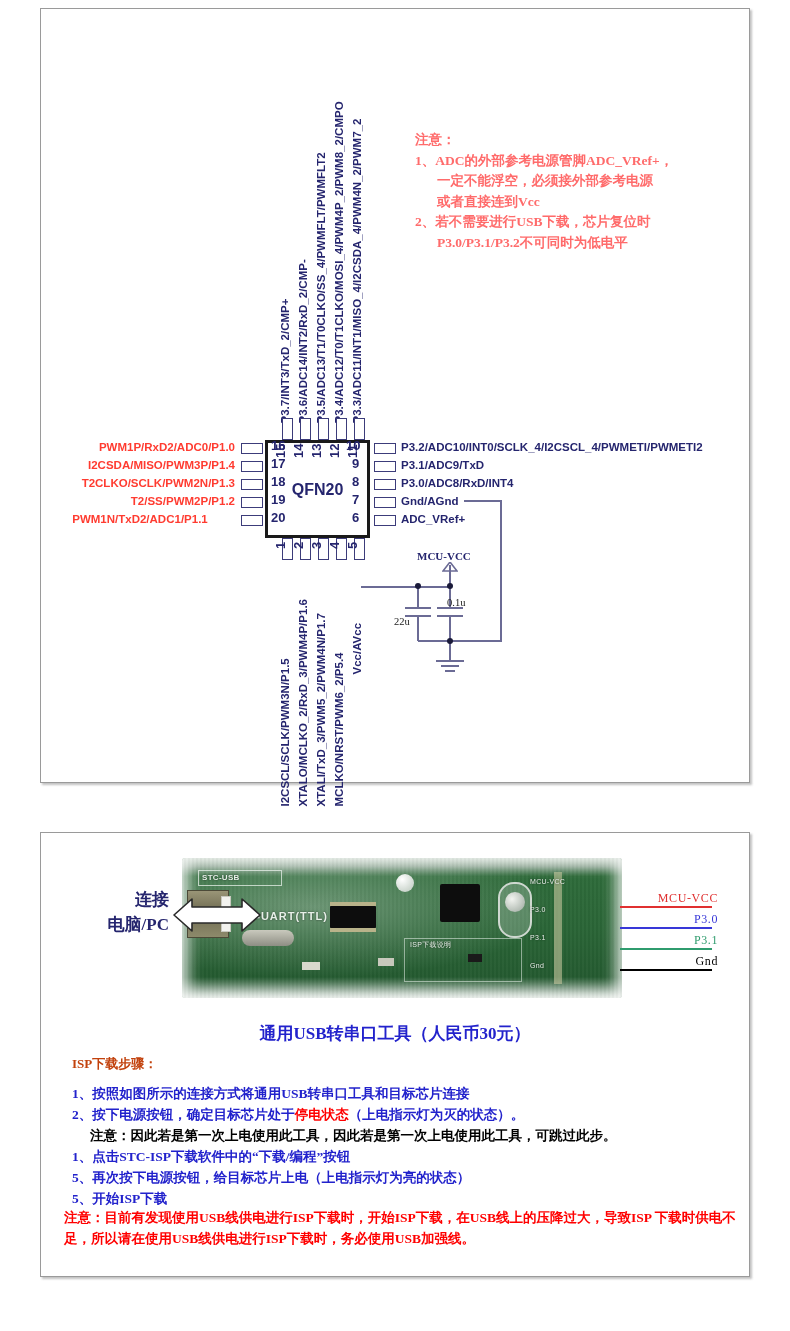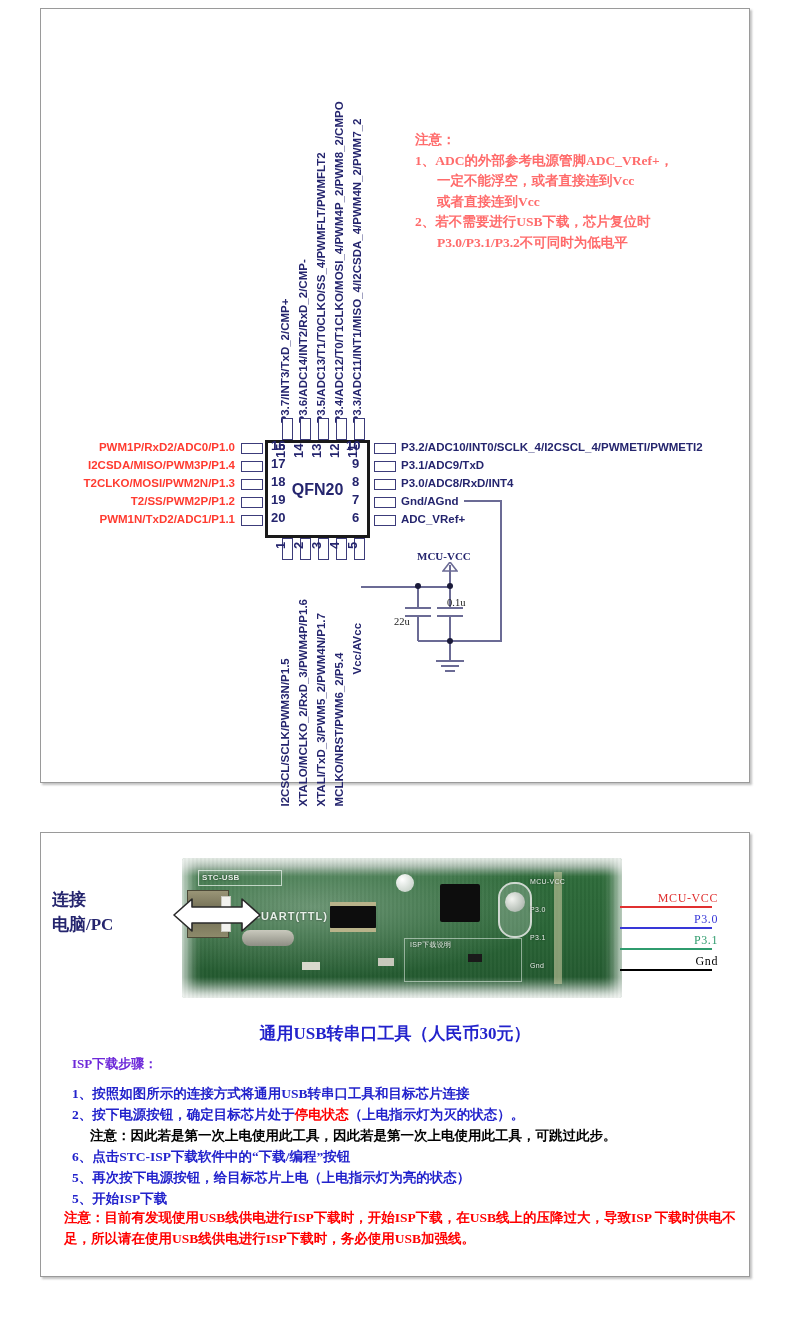--- a/index.html
+++ b/index.html
@@ -156,24 +156,24 @@
   }
   #usb-white {
     position:absolute; left:221px; top:896px;
     width:10px; height:36px; background:#f2f2ee; z-index:7;
     border:1px solid #c9c9c0;
   }
 
   
   #conn-arrow { position: absolute; left: 172px; top: 893px; z-index: 9; }
   #conn-label {
-    position: absolute; left: 52px; top: 888px;
+    position: absolute; left: 79px; top: 888px;
     font-family: "Liberation Serif", serif;
     font-size: 17px; font-weight: bold; color: #25256e;
-    line-height: 1.45; text-align: left; width: 90px;
+    line-height: 1.45; text-align: right; width: 90px;
   }
 
   
   .lead { position: absolute; height: 1.8px; }
   .lead-label {
     position: absolute;
     font-family: "Liberation Serif", serif;
     font-size: 12px; letter-spacing: .6px;
     text-align: right; width: 120px;
   }
@@ -181,21 +181,21 @@
   
   #tool-title {
     position: absolute; left: 40px; top: 1022px; width: 710px;
     text-align: center;
     font-family: "Liberation Serif", serif;
     font-size: 17px; font-weight: bold; color: #2222cc;
   }
   #isp-head {
     position: absolute; left: 72px; top: 1055px;
     font-family: "Liberation Serif", serif;
-    font-size: 13px; font-weight: bold; color: #6d28d9;
+    font-size: 13px; font-weight: bold; color: #c2410c;
   }
   .step {
     position: absolute; left: 72px;
     font-family: "Liberation Serif", serif;
     font-size: 13.5px; font-weight: bold; color: #2222cc;
     white-space: nowrap;
   }
   .step .red { color: #ff0000; }
   .note-inline {
     position: absolute; left: 90px;
@@ -213,21 +213,21 @@
 </head>
 <body>
 
 <div id="page">
 
   <div class="panel" id="panel-top"></div>
 
   <div id="note-top">
     <span>注意：</span><br>
     <span>1、ADC的外部参考电源管脚ADC_VRef+，</span><br>
-    <span class="indent">一定不能浮空，或者直接连到Vcc</span>
+    <span class="indent">一定不能浮空，必须接外部参考电源</span>
     <span class="indent">或者直接连到Vcc</span>
     <span>2、若不需要进行USB下载，芯片复位时</span><br>
     <span class="indent">P3.0/P3.1/P3.2不可同时为低电平</span>
   </div>
 
   <div id="chip-body"></div>
   <div id="chip-label">QFN20</div>
 
   <div class="pad pad-v" style="left:282px; top:418px;"></div>
   <div class="pad pad-v" style="left:300px; top:418px;"></div>
@@ -272,23 +272,23 @@
   <div class="pad pad-h" style="left:241px; top:515px;"></div>
 
   <div class="pin-num" style="left:271px; top:438px;">16</div>
   <div class="pin-num" style="left:271px; top:456px;">17</div>
   <div class="pin-num" style="left:271px; top:474px;">18</div>
   <div class="pin-num" style="left:271px; top:492px;">19</div>
   <div class="pin-num" style="left:271px; top:510px;">20</div>
 
   <div class="pin-name pin-left" style="left:61px; top:442px; width:174px;">PWM1P/RxD2/ADC0/P1.0</div>
   <div class="pin-name pin-left" style="left:61px; top:460px; width:174px;">I2CSDA/MISO/PWM3P/P1.4</div>
-  <div class="pin-name pin-left" style="left:61px; top:478px; width:174px;">T2CLKO/MOSI/PWM2N/P1.3</div>
+  <div class="pin-name pin-left" style="left:61px; top:478px; width:174px;">T2CLKO/SCLK/PWM2N/P1.3</div>
   <div class="pin-name pin-left" style="left:61px; top:496px; width:174px;">T2/SS/PWM2P/P1.2</div>
-  <div class="pin-name pin-left" style="left:61px; top:514px; width:174px;">PWM1N/TxD2/ADC1/P1.1</div>
+  <div class="pin-name pin-left" style="left:53px; top:514px; width:174px;text-align:center;">PWM1N/TxD2/ADC1/P1.1</div>
 
   <div class="pad pad-h" style="left:374px; top:443px;"></div>
   <div class="pad pad-h" style="left:374px; top:461px;"></div>
   <div class="pad pad-h" style="left:374px; top:479px;"></div>
   <div class="pad pad-h" style="left:374px; top:497px;"></div>
   <div class="pad pad-h" style="left:374px; top:515px;"></div>
 
   <div class="pin-num" style="left:346px; top:438px;">10</div>
   <div class="pin-num" style="left:352px; top:456px;">9</div>
   <div class="pin-num" style="left:352px; top:474px;">8</div>
@@ -396,21 +396,21 @@
   <div id="isp-head">ISP下载步骤：</div>
 
   <div class="step" style="top:1085px;">1、按照如图所示的连接方式将通用USB转串口工具和目标芯片连接</div>
 
   <div class="step" style="top:1106px;">
     <span>2、按下电源按钮，确定目标芯片处于</span><span class="red">停电状态</span><span>（上电指示灯为灭的状态）。</span>
   </div>
 
   <div class="note-inline" style="top:1127px;">注意：因此若是第一次上电使用此工具，因此若是第一次上电使用此工具，可跳过此步。</div>
 
-  <div class="step" style="top:1148px;">6、点击STC-ISP下载软件中的“下载/编程”按钮</div>
+  <div class="step" style="top:1148px;">1、点击STC-ISP下载软件中的“下载/编程”按钮</div>
   <div class="step" style="top:1169px;">5、再次按下电源按钮，给目标芯片上电（上电指示灯为亮的状态）</div>
   <div class="step" style="top:1190px;">5、开始ISP下载</div>
 
   <div id="final-note">
     <span>注意：目前有发现使用USB线供电进行ISP下载时，开始ISP下载，在USB线上的压降过大，导致ISP</span>
     <span>下载时供电不足，所以请在使用USB线供电进行ISP下载时，务必使用USB加强线。</span>
   </div>
 
 </div>
 

